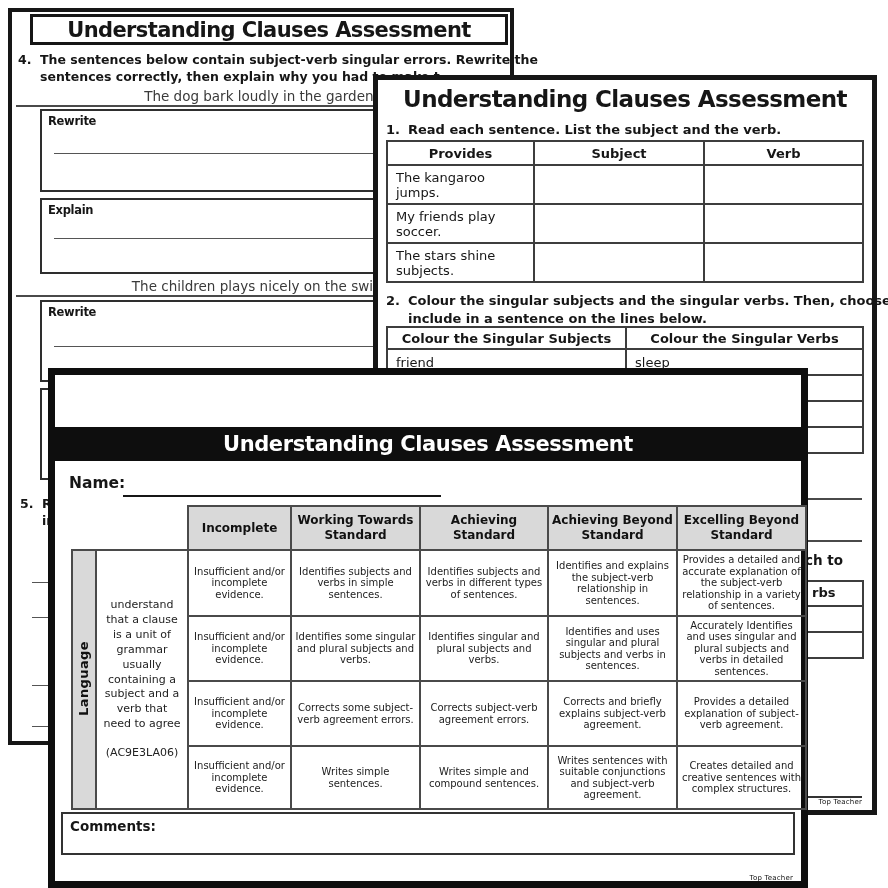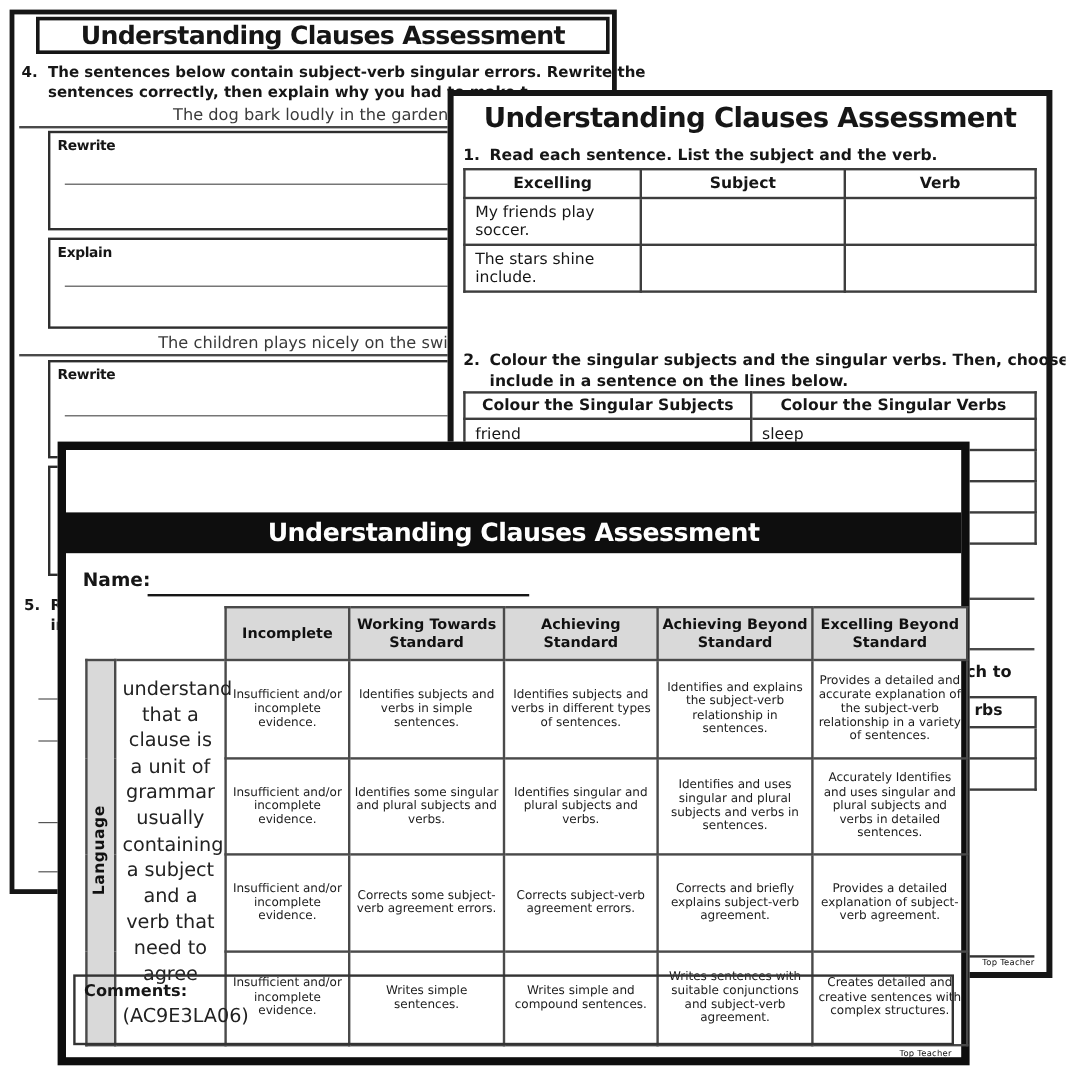--- a/index.html
+++ b/index.html
@@ -55,23 +55,23 @@
   .fp-name-label{left:14px;top:99px;font-weight:bold;font-size:15.5px;}
   .fp-name-line{left:68px;top:120px;width:318px;border-top:2px solid #161616;height:0;}
   .rubric-wrap{left:6px;top:130px;}
   .rubric{border-collapse:collapse;table-layout:fixed;width:734px;margin-left:10px;}
   .rubric th,.rubric td{border:2px solid #4a4a4a;vertical-align:middle;text-align:center;
     font-size:10px;line-height:1.15;padding:1px 3px;color:#1c1c1c;}
   .rubric th{background:#d9d9d9;font-weight:bold;font-size:12px;line-height:1.25;color:#111;}
   .rubric td.corner{border:none;background:transparent;}
   .rubric td.strand{background:#d9d9d9;padding:0;}
   .strand-span{writing-mode:vertical-rl;transform:rotate(180deg);font-weight:bold;font-size:13px;letter-spacing:0.4px;color:#111;}
-  .rubric td.desc{font-size:16px;line-height:1.35;padding:12px 5px;color:#222;border-radius:10px;}
+  .rubric td.desc{font-size:11px;line-height:1.35;padding:0 5px;color:#222;border-radius:10px;}
   .desc-code{display:block;margin-top:14px;}
-  .fp-comments{left:6px;top:437px;width:734px;height:59px;border:2px solid #333;box-sizing:border-box;}
+  .fp-comments{left:6px;top:437px;width:734px;height:43px;border:2px solid #333;box-sizing:border-box;}
   .comments-label{position:absolute;left:7px;top:4px;font-weight:bold;font-size:13.5px;}
   .fp-brand{right:8px;top:499px;}
   .mp-brand{right:10px;top:718px;}
   .mp-bottomline{left:10px;top:716px;width:474px;border-top:2px solid #333;height:0;position:absolute;}
 </style>
 </head>
 <body>
 
 <div class="page" id="page-back">
   <div class="abs bp-titlebox">
@@ -135,31 +135,36 @@
   </div>
 
   <table class="abs wk-table" id="table1">
     <colgroup>
         <col style="width:147px">
         <col style="width:170px">
         <col>
       </colgroup>
     <tbody>
         <tr style="height:24px">
-      <th>Excelling</th>
+      <th>Provides</th>
       <th>Subject</th>
       <th>Verb</th>
     </tr>
     <tr style="height:39px">
+      <td>The kangaroo jumps.</td>
+      <td></td>
+      <td></td>
+    </tr>
+    <tr style="height:39px">
       <td>My friends play soccer.</td>
       <td></td>
       <td></td>
     </tr>
     <tr style="height:39px">
-      <td>The stars shine include.</td>
+      <td>The stars shine subjects.</td>
       <td></td>
       <td></td>
     </tr>
   </tbody>
     </table>
 
   <div class="abs mp-q2 q-row" style="font-size:13px">
     <span class="q-num">2.</span>
     <span>
       <span class="q-line">Colour the singular subjects and the singular verbs. Then, choose one of each to</span>

